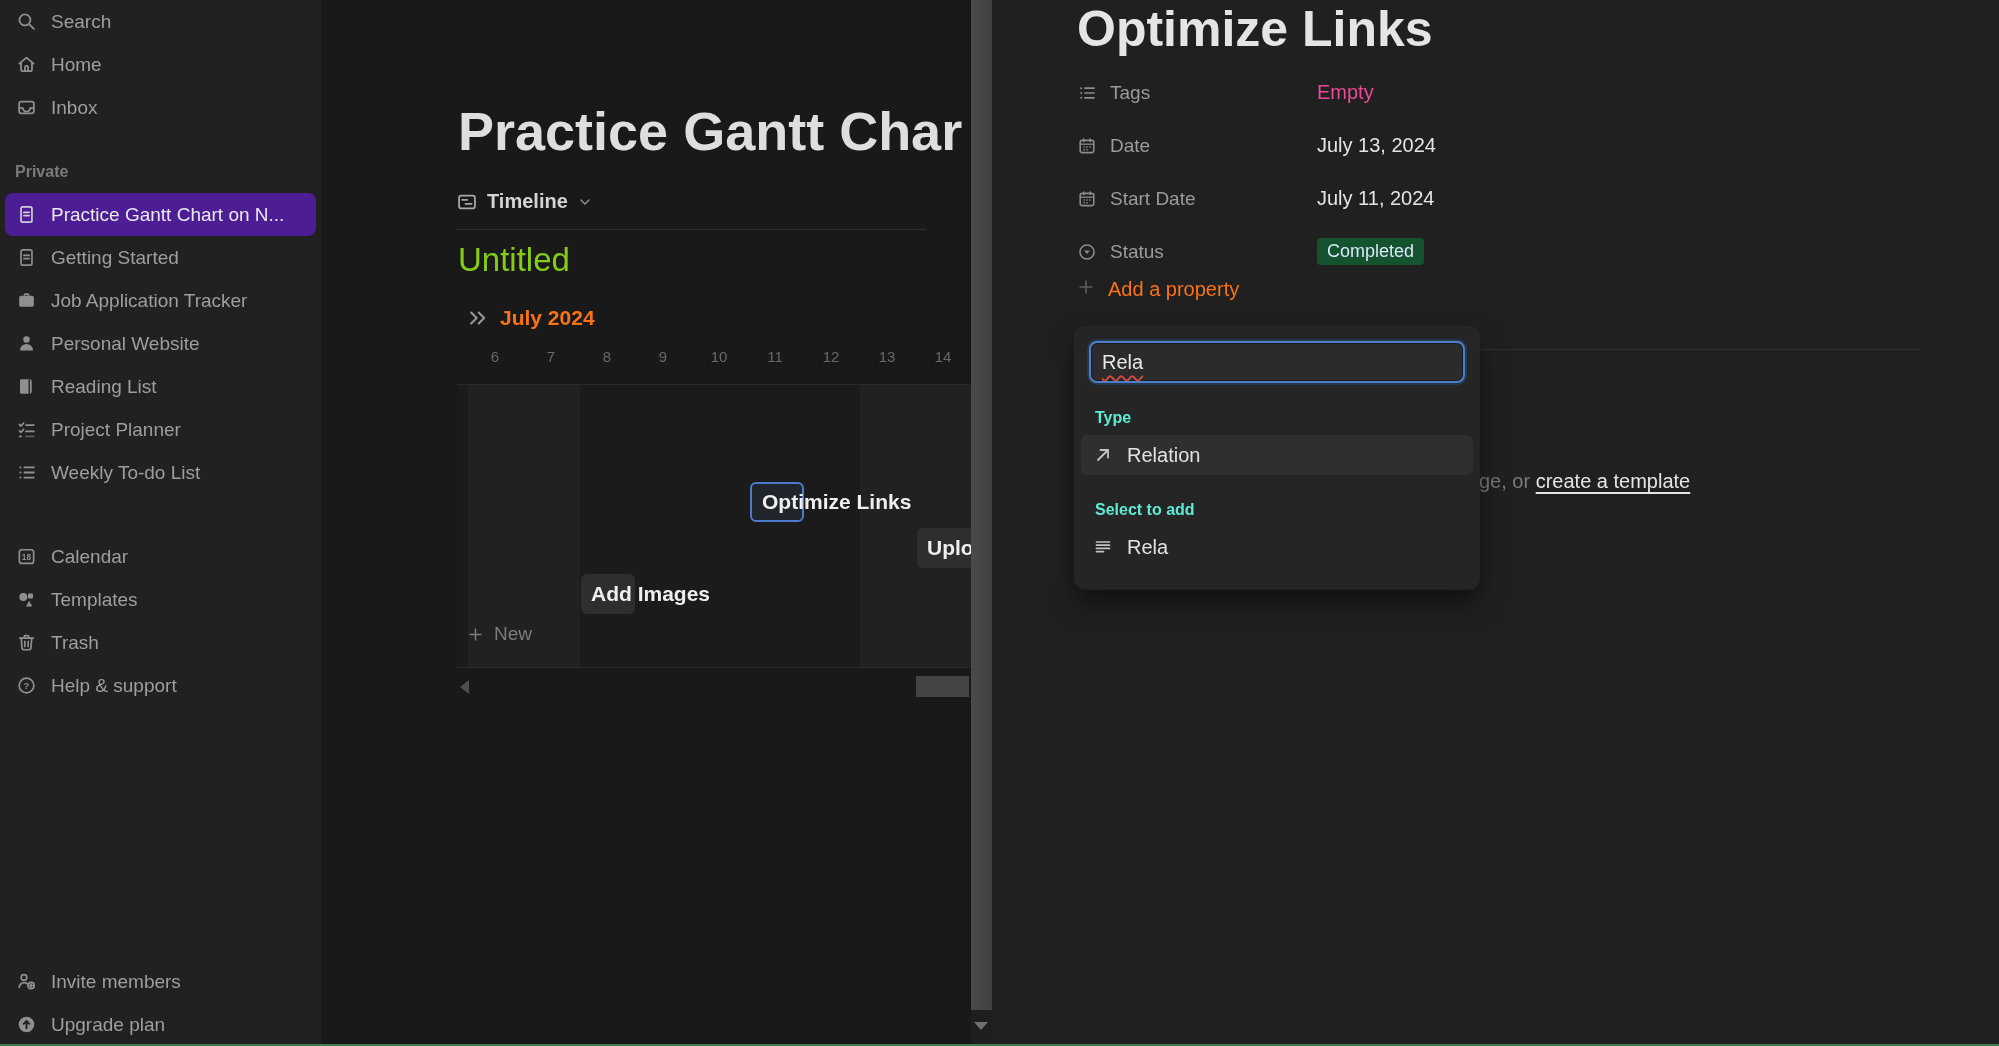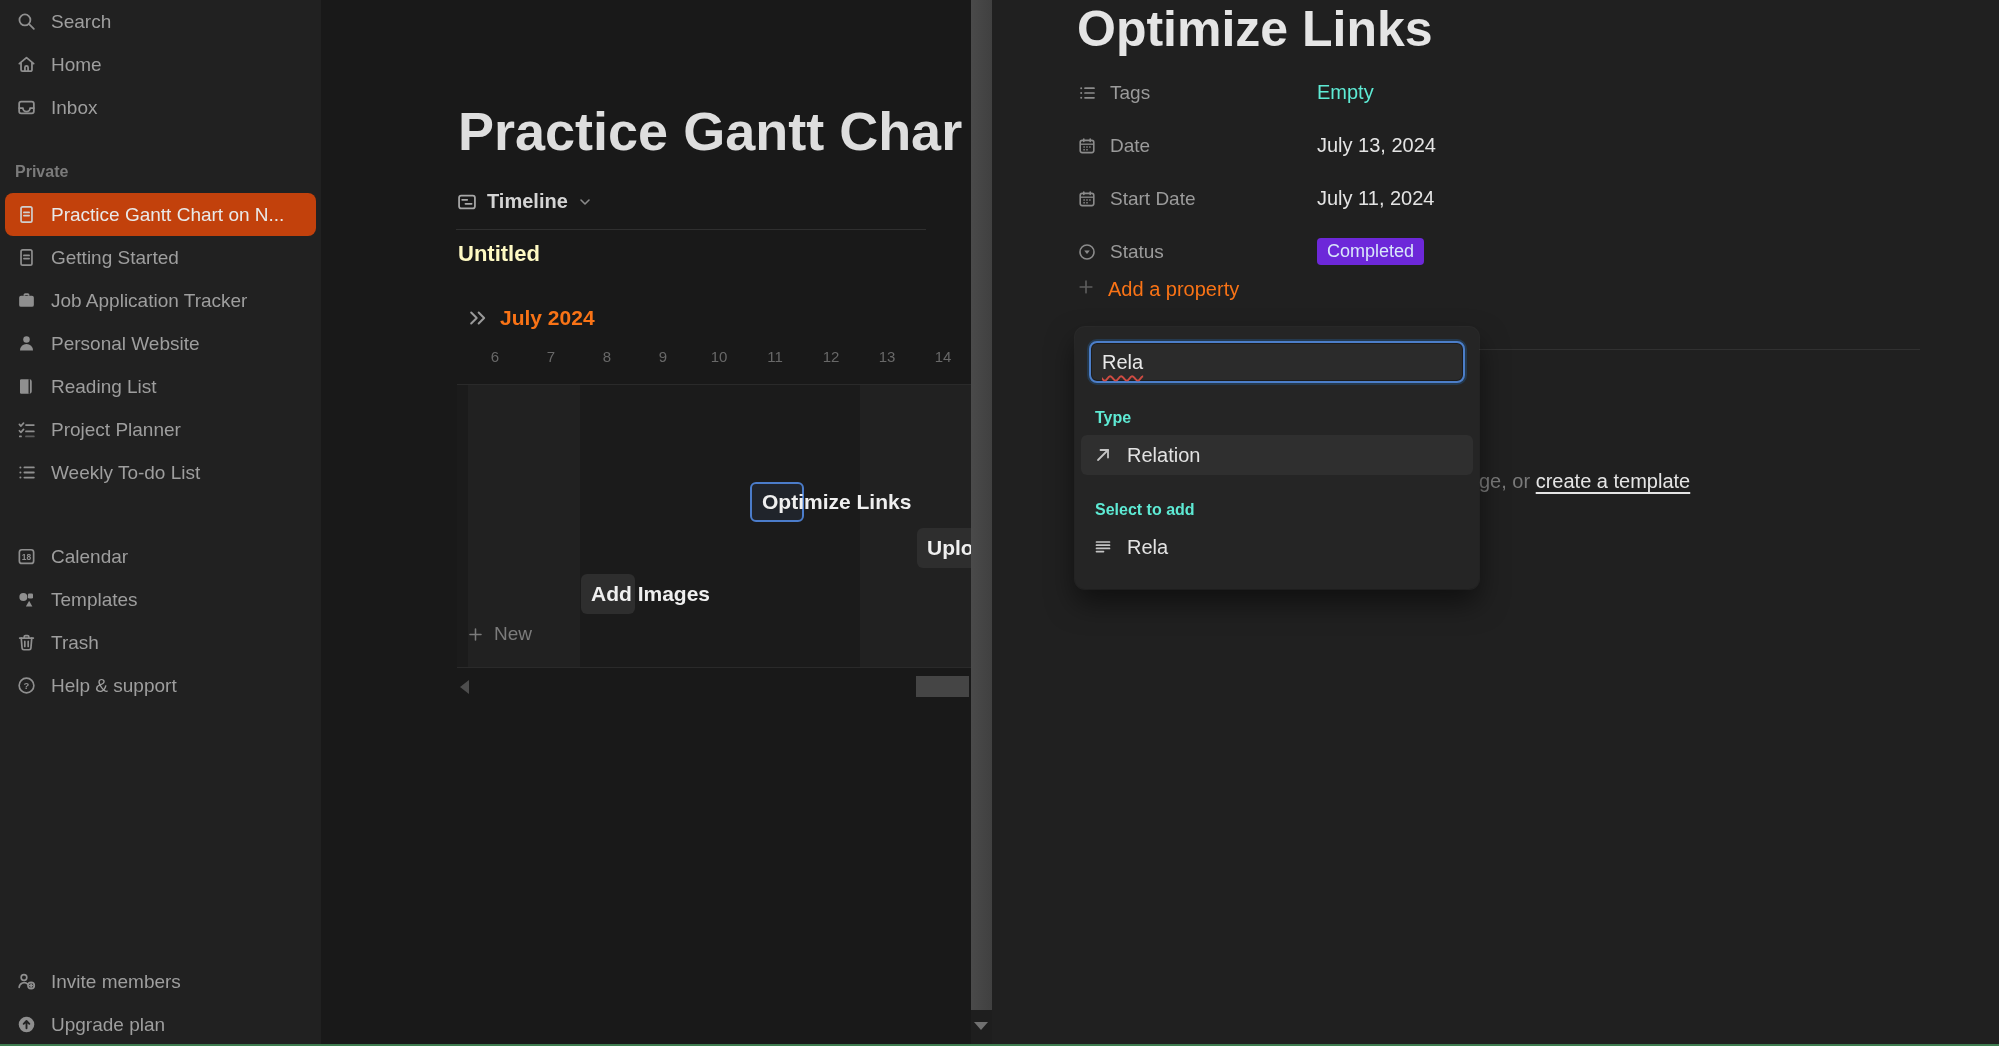--- a/index.html
+++ b/index.html
@@ -9,38 +9,38 @@
 
   
   .sidebar { position:absolute; left:0; top:0; width:321px; height:1046px;
              background:#212121; display:flex; flex-direction:column; }
   .nav-item { display:flex; align-items:center; gap:14px; height:43px;
               margin:0 5px; padding:0 10px; border-radius:8px;
               color:#9e9e9e; font-size:19px; font-weight:500; cursor:pointer;
               white-space:nowrap; overflow:hidden; }
   .nav-item .ico { width:22px; height:22px; flex:0 0 22px; display:flex;
                    align-items:center; justify-content:center; color:#8f8f8f; }
-  .nav-item.selected { background:#c2410c; color:#e9e9e9; }
+  .nav-item.selected { background:#4c1d95; color:#e9e9e9; }
   .nav-item.selected .ico { color:#d0d0d0; }
   .section-label { margin:34px 15px 12px; font-size:16px; font-weight:700; color:#7b7b7b; }
   .nav-gap { height:41px; }
   .nav-bottom { margin-top:auto; }
   svg.i { display:block; }
 
   
   .content { position:absolute; left:321px; top:0; width:654px; height:916px;
              background:#191919; overflow:hidden; }
   .page-title { position:absolute; left:137px; top:100px; font-size:54px; font-weight:700;
                 color:#dedede; white-space:nowrap; }
   .view-tab { position:absolute; left:135px; top:190px; display:flex; align-items:center;
               gap:9px; color:#d4d4d4; font-size:20px; font-weight:700; cursor:pointer; }
   .view-tab .ico { color:#a8a8a8; }
   .view-tab .chev { color:#8a8a8a; }
   .tab-divider { position:absolute; left:135px; top:229px; width:470px; height:1px; background:#2f2f2f; }
-  .board-title { position:absolute; left:137px; top:241px; font-size:22px; font-weight:700; color:#fef9c3; }
+  .board-title { position:absolute; left:137px; top:241px; font-size:33px; font-weight:400; color:#84cc16; }
   .month-row { position:absolute; left:146px; top:306px; display:flex; align-items:center;
                gap:11px; color:#f97316; font-size:21px; font-weight:700; }
   .month-row .ico { color:#9a9a9a; }
   .days-row { position:absolute; left:146px; top:348px; width:504px; display:flex; }
   .days-row span { width:56px; text-align:center; font-size:15px; color:#686868; }
 
   .tl-body { position:absolute; left:136px; top:384px; width:518px; height:283px;
              background:#1b1b1b; border-top:1px solid #2a2a2a; overflow:hidden; }
   .weekend { position:absolute; top:0; bottom:0; width:112px; background:#212121; }
   .wk1 { left:11px; } .wk2 { left:403px; }
@@ -72,22 +72,22 @@
 
   
   .peek { position:absolute; left:992px; top:0; width:1007px; height:1046px; background:#202020; }
   .peek-title { position:absolute; left:85px; top:0px; font-size:50px; font-weight:700; color:#e5e5e5; }
   .props { position:absolute; left:85px; top:66px; width:843px; }
   .prop-row { display:flex; align-items:center; height:53px; }
   .prop-left { display:flex; align-items:center; gap:13px; width:240px; color:#9b9b9b;
                font-size:19px; cursor:pointer; }
   .prop-left .ico { color:#8b8b8b; width:20px; height:20px; display:flex; align-items:center; justify-content:center; }
   .prop-value { font-size:20px; color:#e4e4e4; cursor:pointer; }
-  .prop-value.empty { color:#5eead4; }
-  .badge { display:inline-block; background:#6d28d9; color:#d9e7fb; font-size:18px;
+  .prop-value.empty { color:#ec4899; }
+  .badge { display:inline-block; background:#14532d; color:#d9e7fb; font-size:18px;
            padding:3px 10px; border-radius:4px; }
   .add-prop { display:flex; gap:13px; height:53px; color:#f97316;
               font-size:20px; cursor:pointer; }
   .add-prop .ico { color:#5e5e5e; }
   .peek-divider { position:absolute; left:85px; top:349px; width:843px; height:1px; background:#313131; }
   .body-hint { position:absolute; left:487px; top:470px; font-size:20px; color:#7a7a7a; white-space:nowrap; }
   .body-hint .tpl-link { text-decoration:underline; text-underline-offset:4px; cursor:pointer; color:#e5e5e5; }
 
   
   .popup { position:absolute; left:83px; top:327px; width:404px; height:262px; background:#252525;

